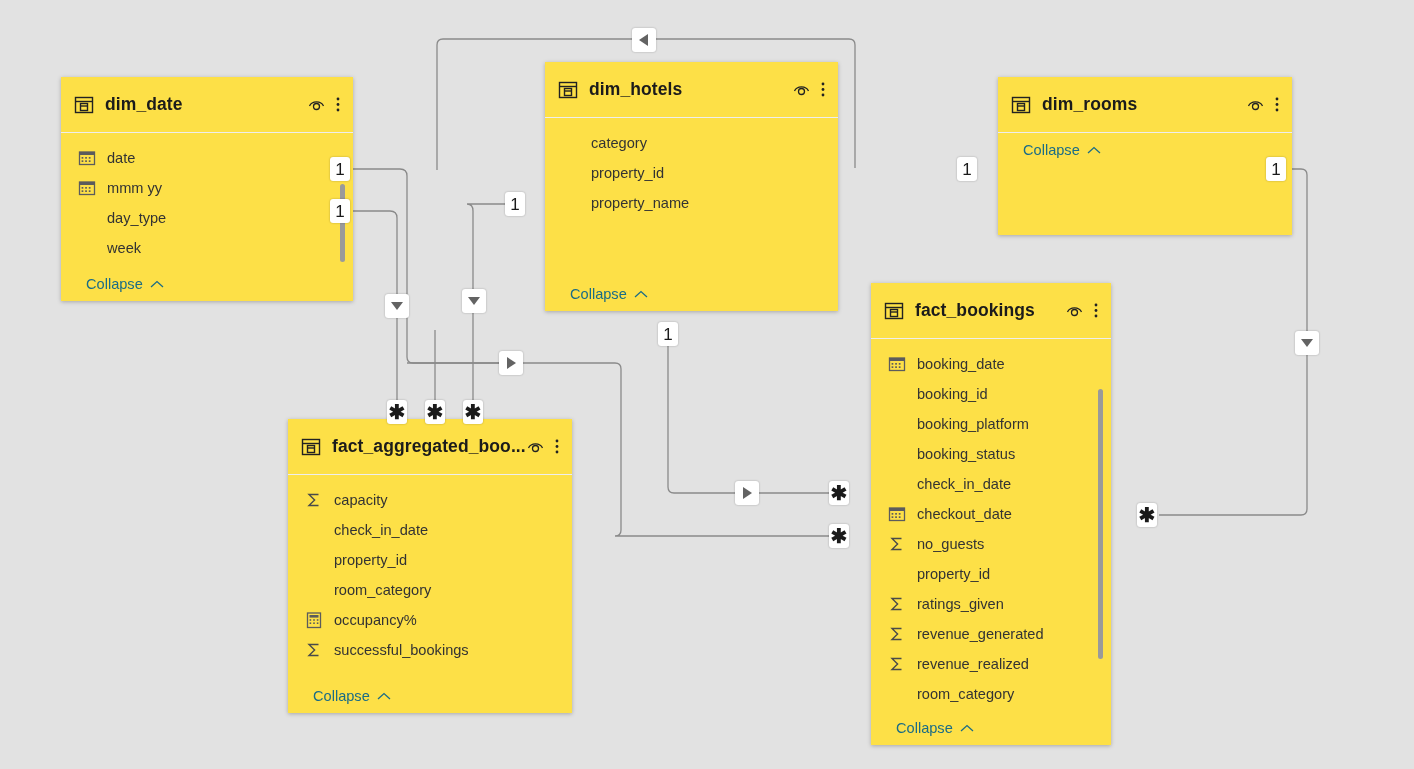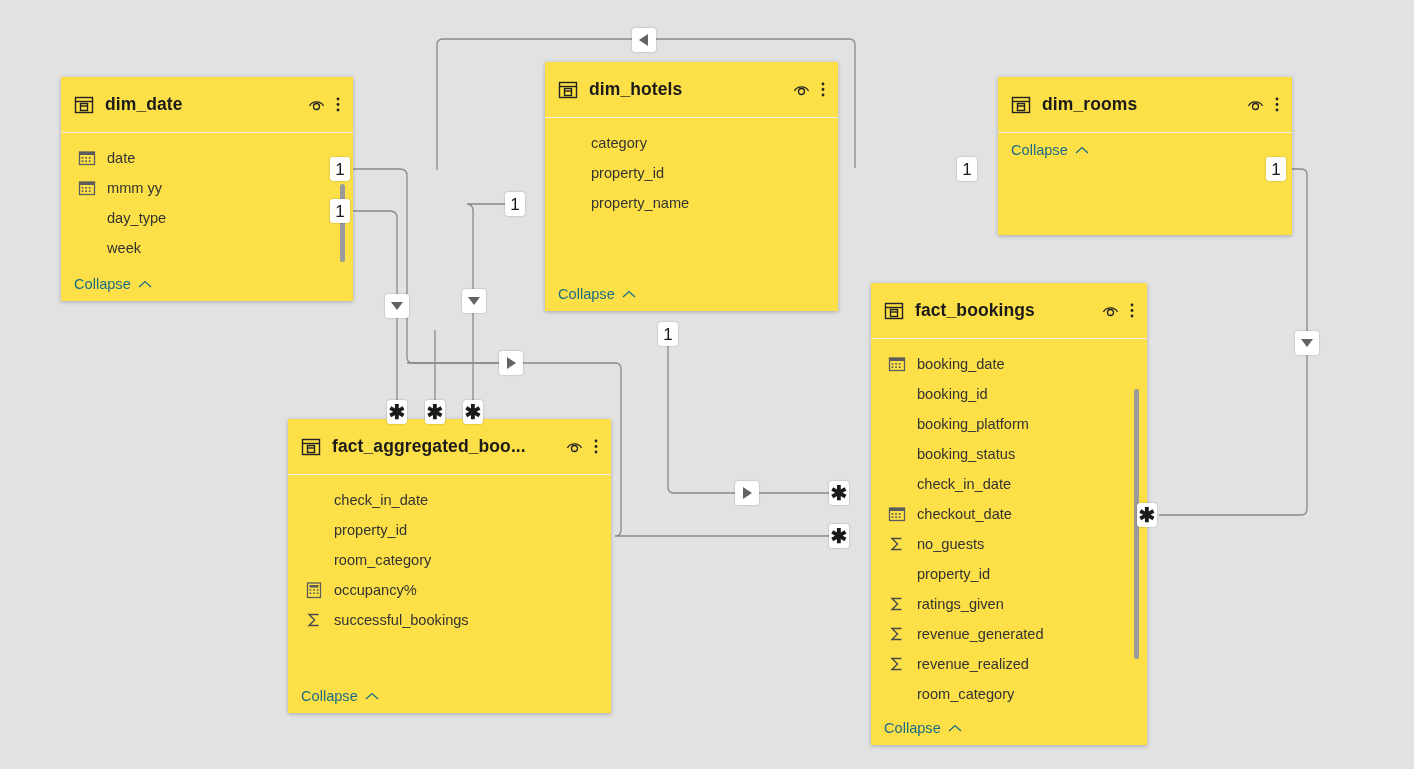--- a/index.html
+++ b/index.html
@@ -81,21 +81,21 @@
   }
   .field-icon { width: 18px; height: 18px; margin-right: 11px; flex: 0 0 auto; }
   .field-icon.blank { visibility: hidden; }
   .field-name {
     font-size: 14.6px; color: #333333;
     white-space: nowrap;
   }
   .collapse {
     display: flex; align-items: center;
     height: 34px;
-    padding-left: 13px;
+    padding-left: 25px;
     flex: 0 0 auto;
     color: #1a6c86;
     font-size: 14.6px;
   }
   .collapse .chev { margin-left: 7px; display: inline-block; }
   .vscroll {
     position: absolute;
     width: 5px; border-radius: 3px;
     background: #9a9a9a;
     right: 8px;
@@ -333,21 +333,21 @@
     <div class="collapse">
       <span>Collapse</span>
       <span class="chev">
         <svg width="14" height="9" viewBox="0 0 14 9">
             <polyline points="1,7 7,1.6 13,7" fill="none" stroke="#1a6c86" stroke-width="1.3"></polyline>
           </svg>
       </span>
     </div>
   </div>
 
-  <div class="tbl" id="tbl-fact_agg" style="left:264px; top:419px; width:323px; height:294px;justify-content:center;">
+  <div class="tbl" id="tbl-fact_agg" style="left:264px; top:419px; width:284px; height:294px;justify-content:center;">
     <div class="tbl-head">
       <span class="tbl-icon">
         <svg viewBox="0 0 20 20" width="20" height="20">
             <rect x="1.5" y="2.5" width="17" height="15" fill="none" stroke="#222" stroke-width="1.4"></rect>
             <line x1="1.5" y1="6.5" x2="18.5" y2="6.5" stroke="#222" stroke-width="1.4"></line>
             <rect x="6.5" y="8.5" width="7" height="7" fill="none" stroke="#222" stroke-width="1.4"></rect>
             <line x1="6.5" y1="11" x2="13.5" y2="11" stroke="#222" stroke-width="1.4"></line>
           </svg>
       </span>
       <span class="tbl-title">fact_aggregated_boo...</span>
@@ -361,20 +361,28 @@
         <span class="kebab-icon">
           <svg viewBox="0 0 6 19" width="6" height="19">
               <circle cx="3" cy="4" r="1.4" fill="#222"></circle>
               <circle cx="3" cy="9.5" r="1.4" fill="#222"></circle>
               <circle cx="3" cy="15" r="1.4" fill="#222"></circle>
             </svg>
         </span>
       </span>
     </div>
     <div class="tbl-body">
+      <div class="field">
+        <span class="field-icon">
+          <svg viewBox="0 0 18 18" width="18" height="18">
+              <polyline points="13.5,3.5 4,3.5 9.6,9 4,14.5 13.5,14.5" fill="none" stroke="#4a4a4a" stroke-width="1.4"></polyline>
+            </svg>
+        </span>
+        <span class="field-name">capacity</span>
+      </div>
       <div class="field">
         <span class="field-icon blank"></span>
         <span class="field-name">check_in_date</span>
       </div>
       <div class="field">
         <span class="field-icon blank"></span>
         <span class="field-name">property_id</span>
       </div>
       <div class="field">
         <span class="field-icon blank"></span>
@@ -409,21 +417,21 @@
     <div class="collapse">
       <span>Collapse</span>
       <span class="chev">
         <svg width="14" height="9" viewBox="0 0 14 9">
             <polyline points="1,7 7,1.6 13,7" fill="none" stroke="#1a6c86" stroke-width="1.3"></polyline>
           </svg>
       </span>
     </div>
   </div>
 
-  <div class="tbl" id="tbl-fact_bookings" style="left:847px; top:283px; width:276px; height:462px;">
+  <div class="tbl" id="tbl-fact_bookings" style="left:847px; top:283px; width:240px; height:462px;">
     <div class="tbl-head">
       <span class="tbl-icon">
         <svg viewBox="0 0 20 20" width="20" height="20">
             <rect x="1.5" y="2.5" width="17" height="15" fill="none" stroke="#222" stroke-width="1.4"></rect>
             <line x1="1.5" y1="6.5" x2="18.5" y2="6.5" stroke="#222" stroke-width="1.4"></line>
             <rect x="6.5" y="8.5" width="7" height="7" fill="none" stroke="#222" stroke-width="1.4"></rect>
             <line x1="6.5" y1="11" x2="13.5" y2="11" stroke="#222" stroke-width="1.4"></line>
           </svg>
       </span>
       <span class="tbl-title">fact_bookings</span>

